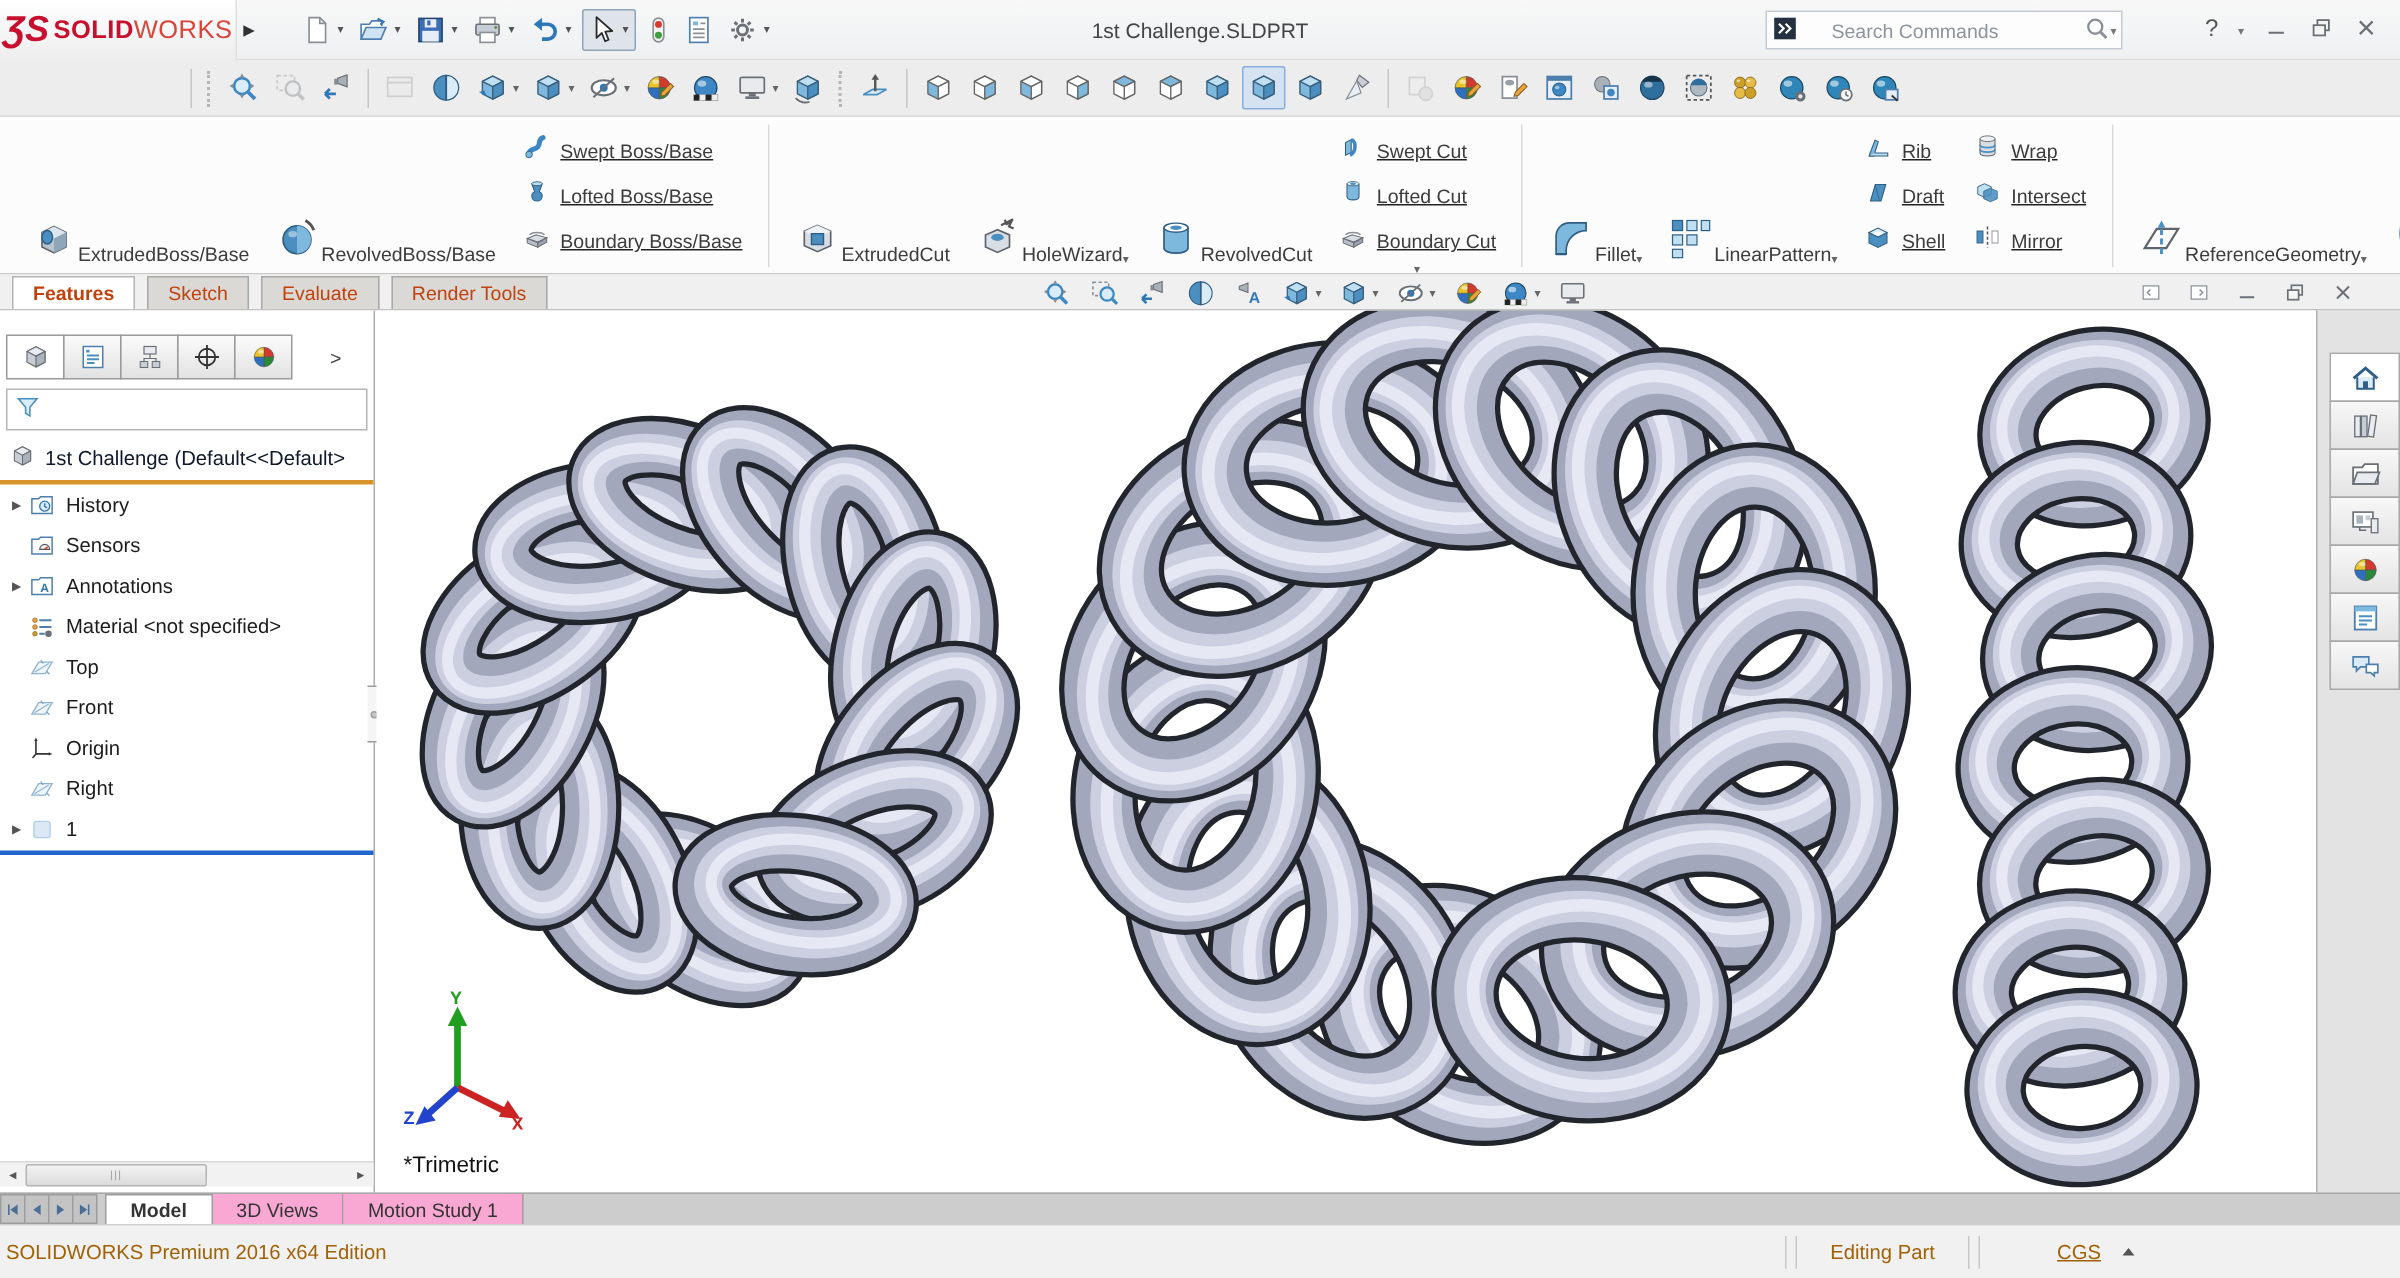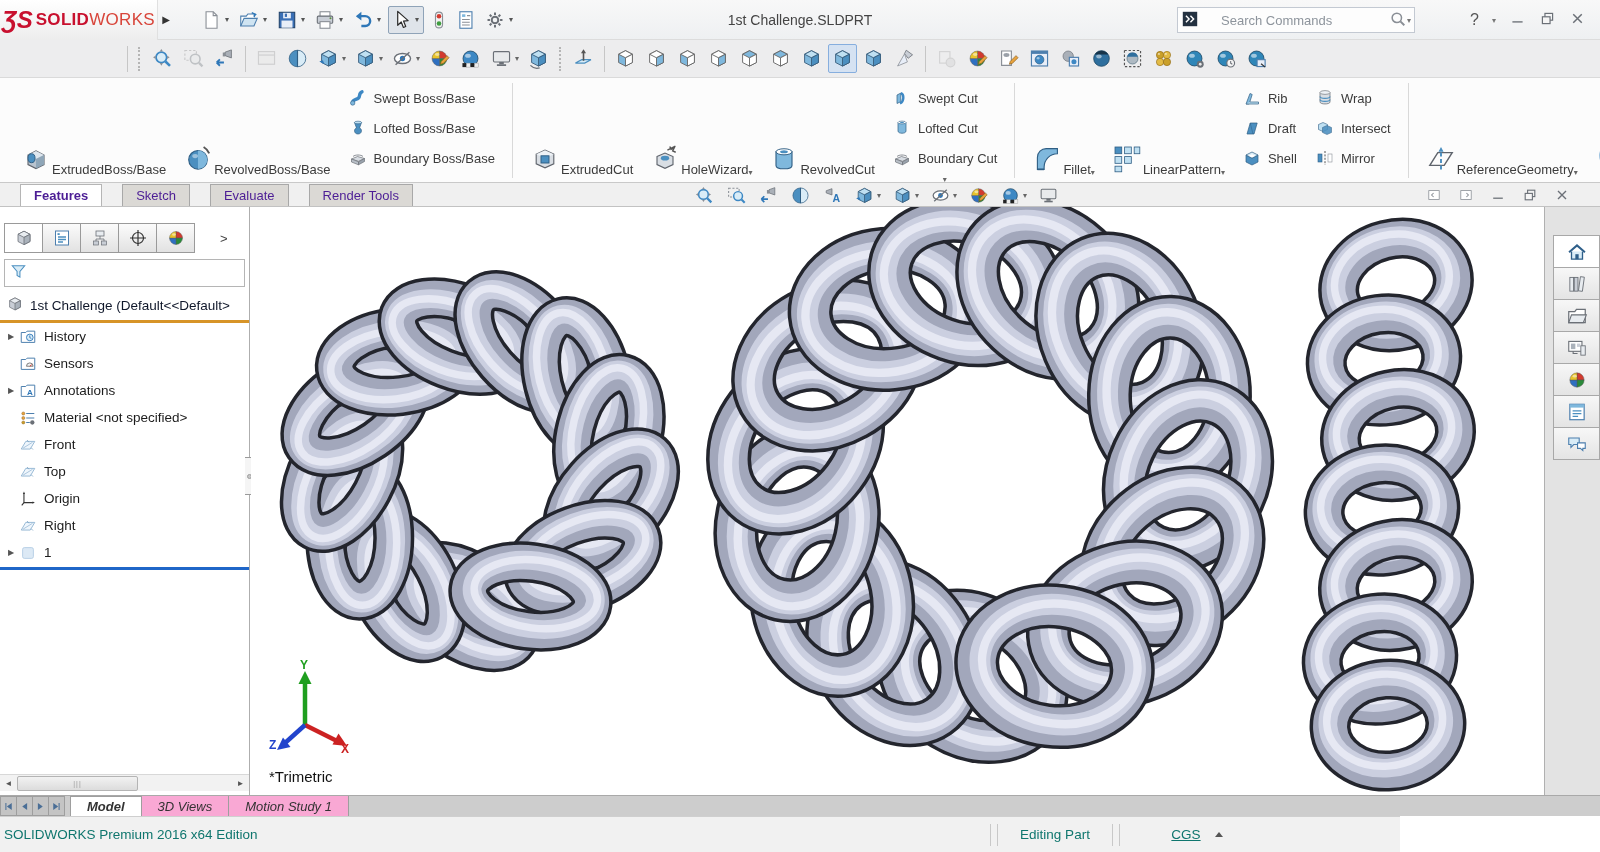--- a/index.html
+++ b/index.html
@@ -39,26 +39,26 @@
 
   
   #ribbon { top:78px; left:0; width:1600px; height:105px; background:#fcfcfc; border-bottom:1px solid #c9c9c9; display:flex; align-items:stretch; padding:3px 0 2px 6px; }
   .rgroup { display:flex; align-items:stretch; padding:0 6px; }
   .rsep { width:1px; background:#d9d9d9; margin:2px 2px; flex:none; }
   .rlarge { display:flex; flex-direction:row; align-items:flex-end; padding:4px 7px 1px; border:1px solid transparent; border-radius:2px; min-width:64px; }
   .rlarge .rlabel { font-size:13px; color:#3c3c3c; line-height:16px; text-align:center; white-space:nowrap; }
   .rlarge .icon { margin-bottom:3px; }
   .rcaret { font-size:8px; color:#666; margin-top:auto; padding:2px 0 1px; }
   .rstack { display:flex; flex-direction:column; justify-content:flex-start; padding:2px 2px; }
-  .rsmall { display:flex; align-items:center; gap:6px; padding:4px 6px; border:1px solid transparent; border-radius:2px; }
+  .rsmall { display:flex; align-items:flex-end; gap:6px; padding:4px 6px; border:1px solid transparent; border-radius:2px;text-decoration:underline; }
   .rsmall .rlabel { font-size:13px; color:#3c3c3c; white-space:nowrap; }
 
   
   #tabrow { top:183px; left:0; width:1600px; height:24px; background:#f0f0f0; border-bottom:1px solid #c2c2c2; display:flex; align-items:flex-end; }
-  .ctab { padding:3px 13px 3px; font-size:13px; color:#4c1d95; background:#dbd9d5; border:1px solid #a8a8a8; border-bottom:none; margin-left:20px; }
+  .ctab { padding:3px 13px 3px; font-size:13px; color:#c2410c; background:#dbd9d5; border:1px solid #a8a8a8; border-bottom:none; margin-left:8px; }
   .ctab.active { background:#fff; font-weight:bold; border-color:#b5b5b5; }
   #headsup { position:absolute; left:690px; top:183px; height:24px; display:flex; align-items:center; gap:3px; }
   #docwin-controls { position:absolute; right:30px; top:183px; height:24px; display:flex; align-items:center; gap:16px; }
 
   
   #left-panel { top:207px; left:0; width:250px; height:588px; background:#fff; border-right:1px solid #aeaeae; }
   #ft-tabs { display:flex; align-items:center; margin:16px 0 0 4px; }
   .fttab { width:39px; height:30px; display:flex; align-items:center; justify-content:center; background:linear-gradient(#fbfbfb,#e2e2e2); border:1px solid #9a9a9a; margin-right:-1px; }
   .fttab.active { background:#fff; }
   #ft-overflow { margin-left:26px; font-size:13px; color:#444; }
@@ -80,27 +80,27 @@
   #triad { position:absolute; left:16px; bottom:42px; }
   .triad-lbl { font-size:12px; font-weight:bold; }
 
   
   #task-pane { top:207px; left:1544px; width:56px; height:588px; background:#e3e3e3; border-left:1px solid #b0b0b0; }
   .tp-btn { width:47px; height:33px; margin-left:8px; display:flex; align-items:center; justify-content:center; background:linear-gradient(#f7f7f7,#e4e4e4); border:1px solid #a8a8a8; margin-bottom:-1px; }
   .tp-btn.active { background:#fff; }
   #task-pane .tp-wrap { padding-top:28px; }
 
   
-  #bottom-bar { top:795px; left:0; width:1600px; height:21px; background:#cdcdcd; border-top:1px solid #a9a9a9; display:flex; align-items:stretch;font-style:italic; }
+  #bottom-bar { top:795px; left:0; width:1600px; height:21px; background:#cdcdcd; border-top:1px solid #a9a9a9; display:flex; align-items:stretch; }
   .nav-btn { width:17px; display:flex; align-items:center; justify-content:center; background:#c4c4c4; border:1px solid #9e9e9e; margin-right:-1px; }
   .btab { padding:2px 16px 2px; font-size:13px; color:#333; border-right:1px solid #9e9e9e; display:flex; align-items:center; background:#f9a8d4; }
   .btab.active { background:#fff; font-weight:bold; border:1px solid #9e9e9e; border-bottom:none; margin-left:6px; }
 
   
-  #statusbar { top:816px; left:0; width:1400px; height:36px; background:#f1f1f1; border-top:1px solid #cfcfcf; display:flex; align-items:center; font-size:13.5px; color:#0f766e; }
+  #statusbar { top:816px; left:0; width:1600px; height:36px; background:#f1f1f1; border-top:1px solid #cfcfcf; display:flex; align-items:center; font-size:13.5px; color:#a16207; }
   #status-left { padding-left:4px; flex:1; }
   .status-sep { width:1px; height:22px; background:#c8c8c8; margin:0 3px; }
   #status-mode { width:108px; text-align:center; }
   #status-units { width:130px; text-align:center; display:flex; align-items:center; justify-content:center; gap:14px;text-decoration:underline; }
   #status-units .up { width:0; height:0; border-left:4px solid transparent; border-right:4px solid transparent; border-bottom:5px solid #555; }
   #status-tail { width:138px; }
 </style>
 </head>
 <body>
 
@@ -1165,32 +1165,32 @@
       </div>
       <div class="ft-row">
         <span class="ft-arrow"></span>
         <span class="icon">
           <svg viewBox="0 0 20 20" width="18" height="18">
             <path d="M2.5 14.5 7.5 6h10l-5 8.5z" fill="#ecf4fb" fill-opacity="0.85" stroke="#8fb3d1" stroke-width="1"></path>
             <path d="M4.5 13.5 15 7" stroke="#8fb3d1" stroke-width="0.8"></path>
             <path d="M9 4.5l2 2.5M13.5 13l2 2" stroke="#7aa4c4" stroke-width="0.9"></path>
           </svg>
         </span>
-        <span class="ft-label">Front</span>
+        <span class="ft-label">Top</span>
       </div>
       <div class="ft-row">
         <span class="ft-arrow"></span>
         <span class="icon">
           <svg viewBox="0 0 20 20" width="18" height="18">
             <path d="M2.5 14.5 7.5 6h10l-5 8.5z" fill="#ecf4fb" fill-opacity="0.85" stroke="#8fb3d1" stroke-width="1"></path>
             <path d="M4.5 13.5 15 7" stroke="#8fb3d1" stroke-width="0.8"></path>
             <path d="M9 4.5l2 2.5M13.5 13l2 2" stroke="#7aa4c4" stroke-width="0.9"></path>
           </svg>
         </span>
-        <span class="ft-label">Top</span>
+        <span class="ft-label">Front</span>
       </div>
       <div class="ft-row">
         <span class="ft-arrow"></span>
         <span class="icon">
           <svg viewBox="0 0 20 20" width="18" height="18">
             <path d="M5.5 3.5v10.5H15.5" fill="none" stroke="#333" stroke-width="1.2"></path>
             <path d="M5.5 1.8 4.3 4.4h2.4z" fill="#333"></path>
             <path d="M17.6 14l-2.6-1.2v2.4z" fill="#333"></path>
             <path d="M5.5 14 3 17" stroke="#333" stroke-width="1.2"></path>
           </svg>

